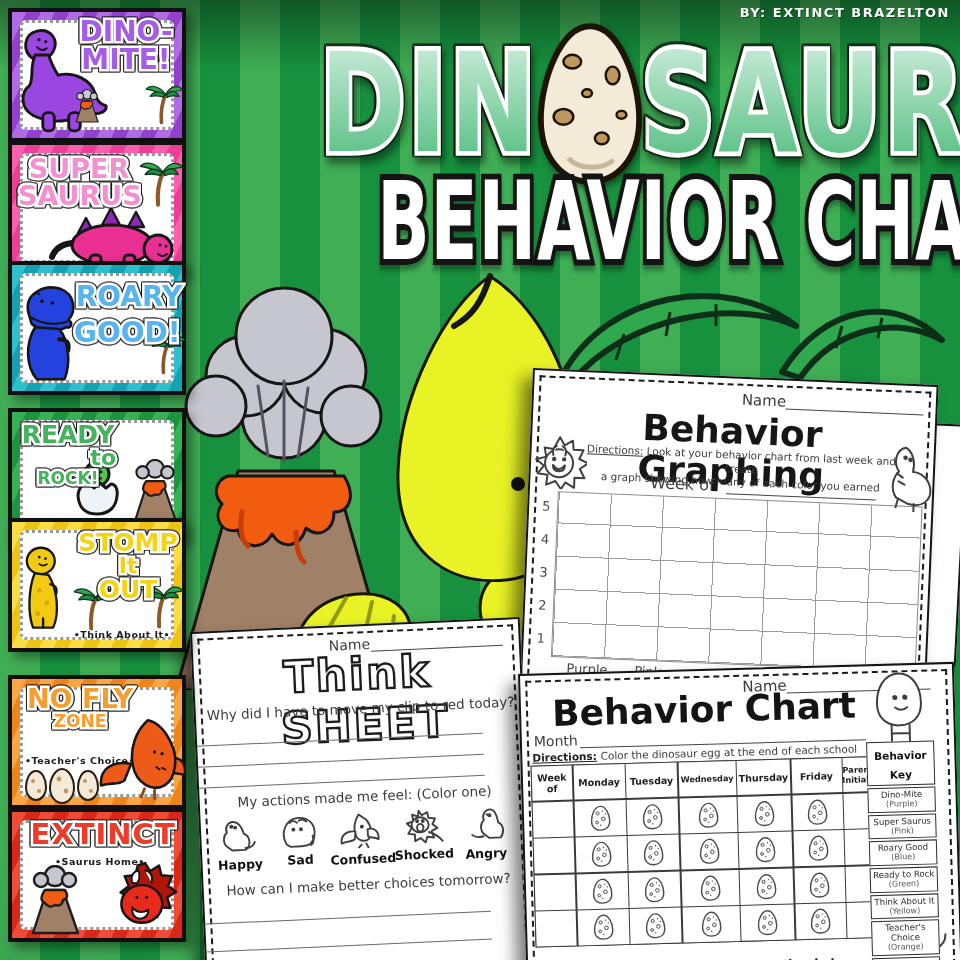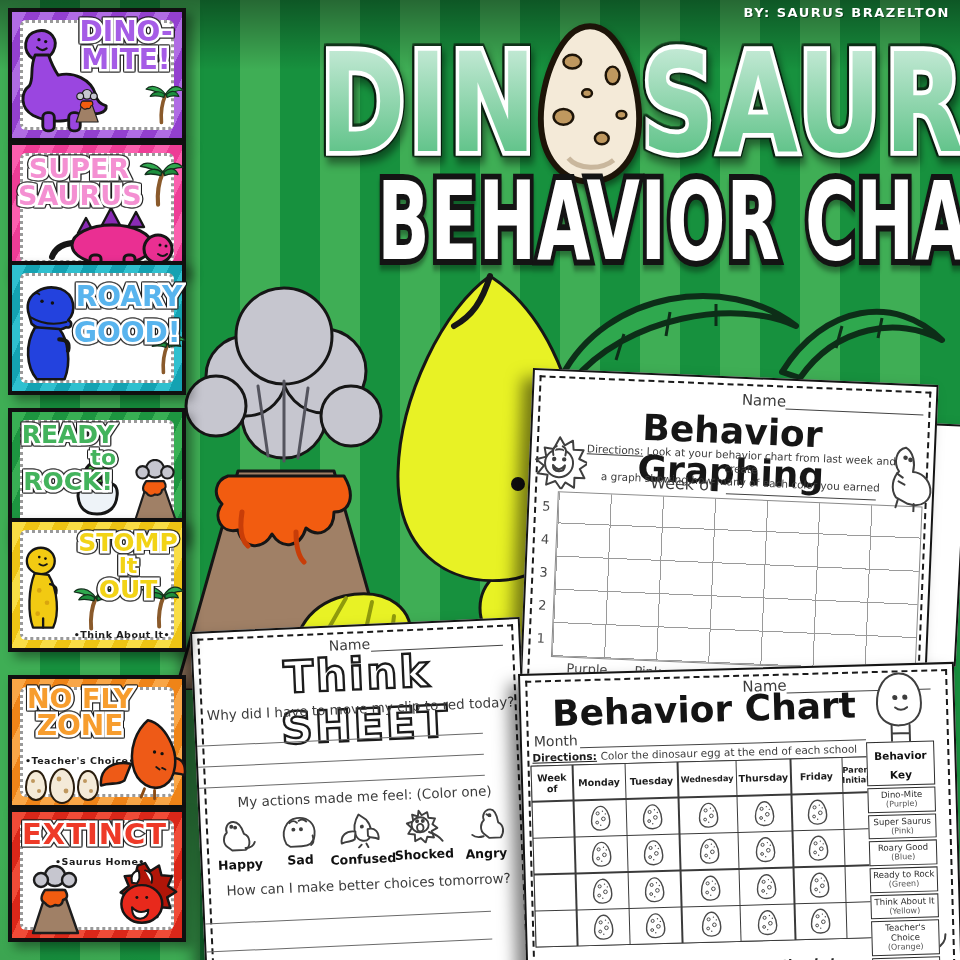--- a/index.html
+++ b/index.html
@@ -130,21 +130,21 @@
         <path d="M13,68 L27,25 L43,25 L58,68 Z" fill="#a08066"></path>
         <path d="M25,25 l20,0 q5,8 -2,10 q-1,7 -8,5 q-6,4 -10,-2 q-7,-3 0,-13 z" fill="#f25c10"></path>
       </g>
     </symbol>
   </defs>
 </svg>
 
 <div id="stage">
   <div class="vignette"></div>
 
-  <div class="abs byline">BY: SAURUS BRAZELTON</div>
+  <div class="abs byline">BY: EXTINCT BRAZELTON</div>
 
   <div class="abs title-row">
     <span class="bubble grad t-word edge" data-text="DIN">DIN</span>
     <svg class="title-egg" viewBox="0 0 120 170">
       <path d="M60,6 C30,6 10,62 10,100 C10,140 32,164 60,164 C88,164 110,140 110,100 C110,62 90,6 60,6 Z" fill="#f4ead8" stroke="#1d1408" stroke-width="6"></path>
       <g fill="#bf985f" stroke="#1d1408" stroke-width="2.5">
         <ellipse cx="42" cy="42" rx="9" ry="7"></ellipse>
           <ellipse cx="83" cy="56" rx="7" ry="9"></ellipse>
         <ellipse cx="33" cy="98" rx="10" ry="8"></ellipse>
           <ellipse cx="72" cy="120" rx="7" ry="6"></ellipse>
@@ -594,21 +594,21 @@
         <path d="M20,6 l3,-5 2,5 M27,4 l2,-4 2,4" fill="#59c24e" stroke-width="2"></path>
         <circle cx="24" cy="14" r="1.4" fill="#111" stroke="none"></circle>
         <circle cx="31" cy="14" r="1.4" fill="#111" stroke="none"></circle>
         <path d="M25,20 q3,3 6,0" fill="none" stroke-width="2"></path>
         <path d="M8,38 C8,30 14,24 20,26 l4,4 6,-5 6,5 5,-4 C46,26 48,32 47,38 C46,50 38,56 27,56 C16,56 9,50 8,38 Z" fill="#eef3f8"></path>
       </g>
     </svg>
     <div class="abs" style="left:8px;top:10px;width:96px;z-index:3;text-align:center">
       <span class="cline"><span class="bubble" style="font-size:25px" data-text="READY">READY</span></span>
       <span class="cline" style="text-align:right;padding-left:8px"><span class="bubble" style="font-size:22px" data-text="to">to</span></span>
-      <span class="cline"><span class="bubble" style="font-size:25px" data-text="ROCK!">ROCK!</span></span>
+      <span class="cline"><span class="bubble" style="font-size:17px" data-text="ROCK!">ROCK!</span></span>
     </div>
   </div>
 
   <div class="abs card" style="top: 518px; --sa: #f9dd45; --sb: #eec414; --fill: #f2d316;">
     <div class="panel"></div>
     <svg class="abs" style="left:4px;top:8px;width:62px;height:120px;z-index:2" viewBox="0 0 80 115">
       <g class="art" fill="#f2ca12">
         <ellipse cx="32" cy="20" rx="18" ry="17"></ellipse>
         <path d="M24,36 C16,56 15,88 22,106 L48,106 C56,88 54,58 42,38 Z"></path>
         <circle cx="30" cy="58" r="3" fill="#d9a50e" stroke="none"></circle>
@@ -657,38 +657,38 @@
             <circle cx="17" cy="24" r="2"></circle>
             <circle cx="37" cy="12" r="2.4"></circle>
           <circle cx="44" cy="24" r="2.4"></circle>
             <circle cx="63" cy="14" r="2"></circle>
             <circle cx="69" cy="24" r="2"></circle>
         </g>
       </g>
     </svg>
     <div class="abs" style="left:8px;top:6px;width:120px;z-index:3;text-align:center">
       <span class="cline"><span class="bubble" style="font-size:27px" data-text="NO FLY">NO FLY</span></span>
-      <span class="cline"><span class="bubble" style="font-size:28px" data-text="ZONE">ZONE</span></span>
+      <span class="cline"><span class="bubble" style="font-size:17px" data-text="ZONE">ZONE</span></span>
     </div>
     <div class="tagline" style="left:8px;top:76px;width:120px;z-index:3">•Teacher's Choice•</div>
   </div>
 
   <div class="abs card" style="top: 808px; height: 134px; --sa: #f04b37; --sb: #da2719; --fill: #ee3a28;">
     <div class="panel"></div>
     <svg class="abs" style="left:8px;top:48px;width:70px;height:80px;z-index:2" viewBox="0 0 70 70">
         <use href="#sym-volcano"></use>
       </svg>
     <svg class="abs" style="left:84px;top:42px;width:90px;height:86px;z-index:2" viewBox="0 0 110 95">
       <g class="art" fill="#e8291c">
         <path d="M60,6 l6,10 11,-7 3,12 13,1 -5,12 10,7 -11,7 4,13 -13,-1 -3,12 -11,-8 -10,8 -4,-12 -13,1 4,-13 -11,-6 10,-8 -5,-12 13,-1 3,-12 z" fill="#b01508"></path>
         <ellipse cx="56" cy="56" rx="25" ry="23"></ellipse>
         <path d="M44,30 q-3,-12 8,-15 q3,10 -2,16 z M68,30 q3,-12 -8,-15" fill="#fff" stroke-width="2.4"></path>
         <circle cx="50" cy="48" r="1.8" fill="#111" stroke="none"></circle>
         <circle cx="62" cy="48" r="1.8" fill="#111" stroke="none"></circle>
         <path d="M44,60 q9,10 20,3 q0,10 -10,11 q-10,0 -10,-14 z" fill="#fff" stroke-width="2.4"></path>
       </g>
     </svg>
     <div class="abs" style="left:10px;top:8px;width:156px;z-index:3;text-align:center">
-      <span class="cline"><span class="bubble" style="font-size:29px;letter-spacing:1px" data-text="EXTINCT">BEHAVIOR</span></span>
+      <span class="cline"><span class="bubble" style="font-size:29px;letter-spacing:1px" data-text="EXTINCT">SAURUS</span></span>
     </div>
     <div class="tagline" style="left:18px;top:44px;width:140px;z-index:3">•Saurus Home•</div>
   </div>
 </div>
 
 </body></html>

